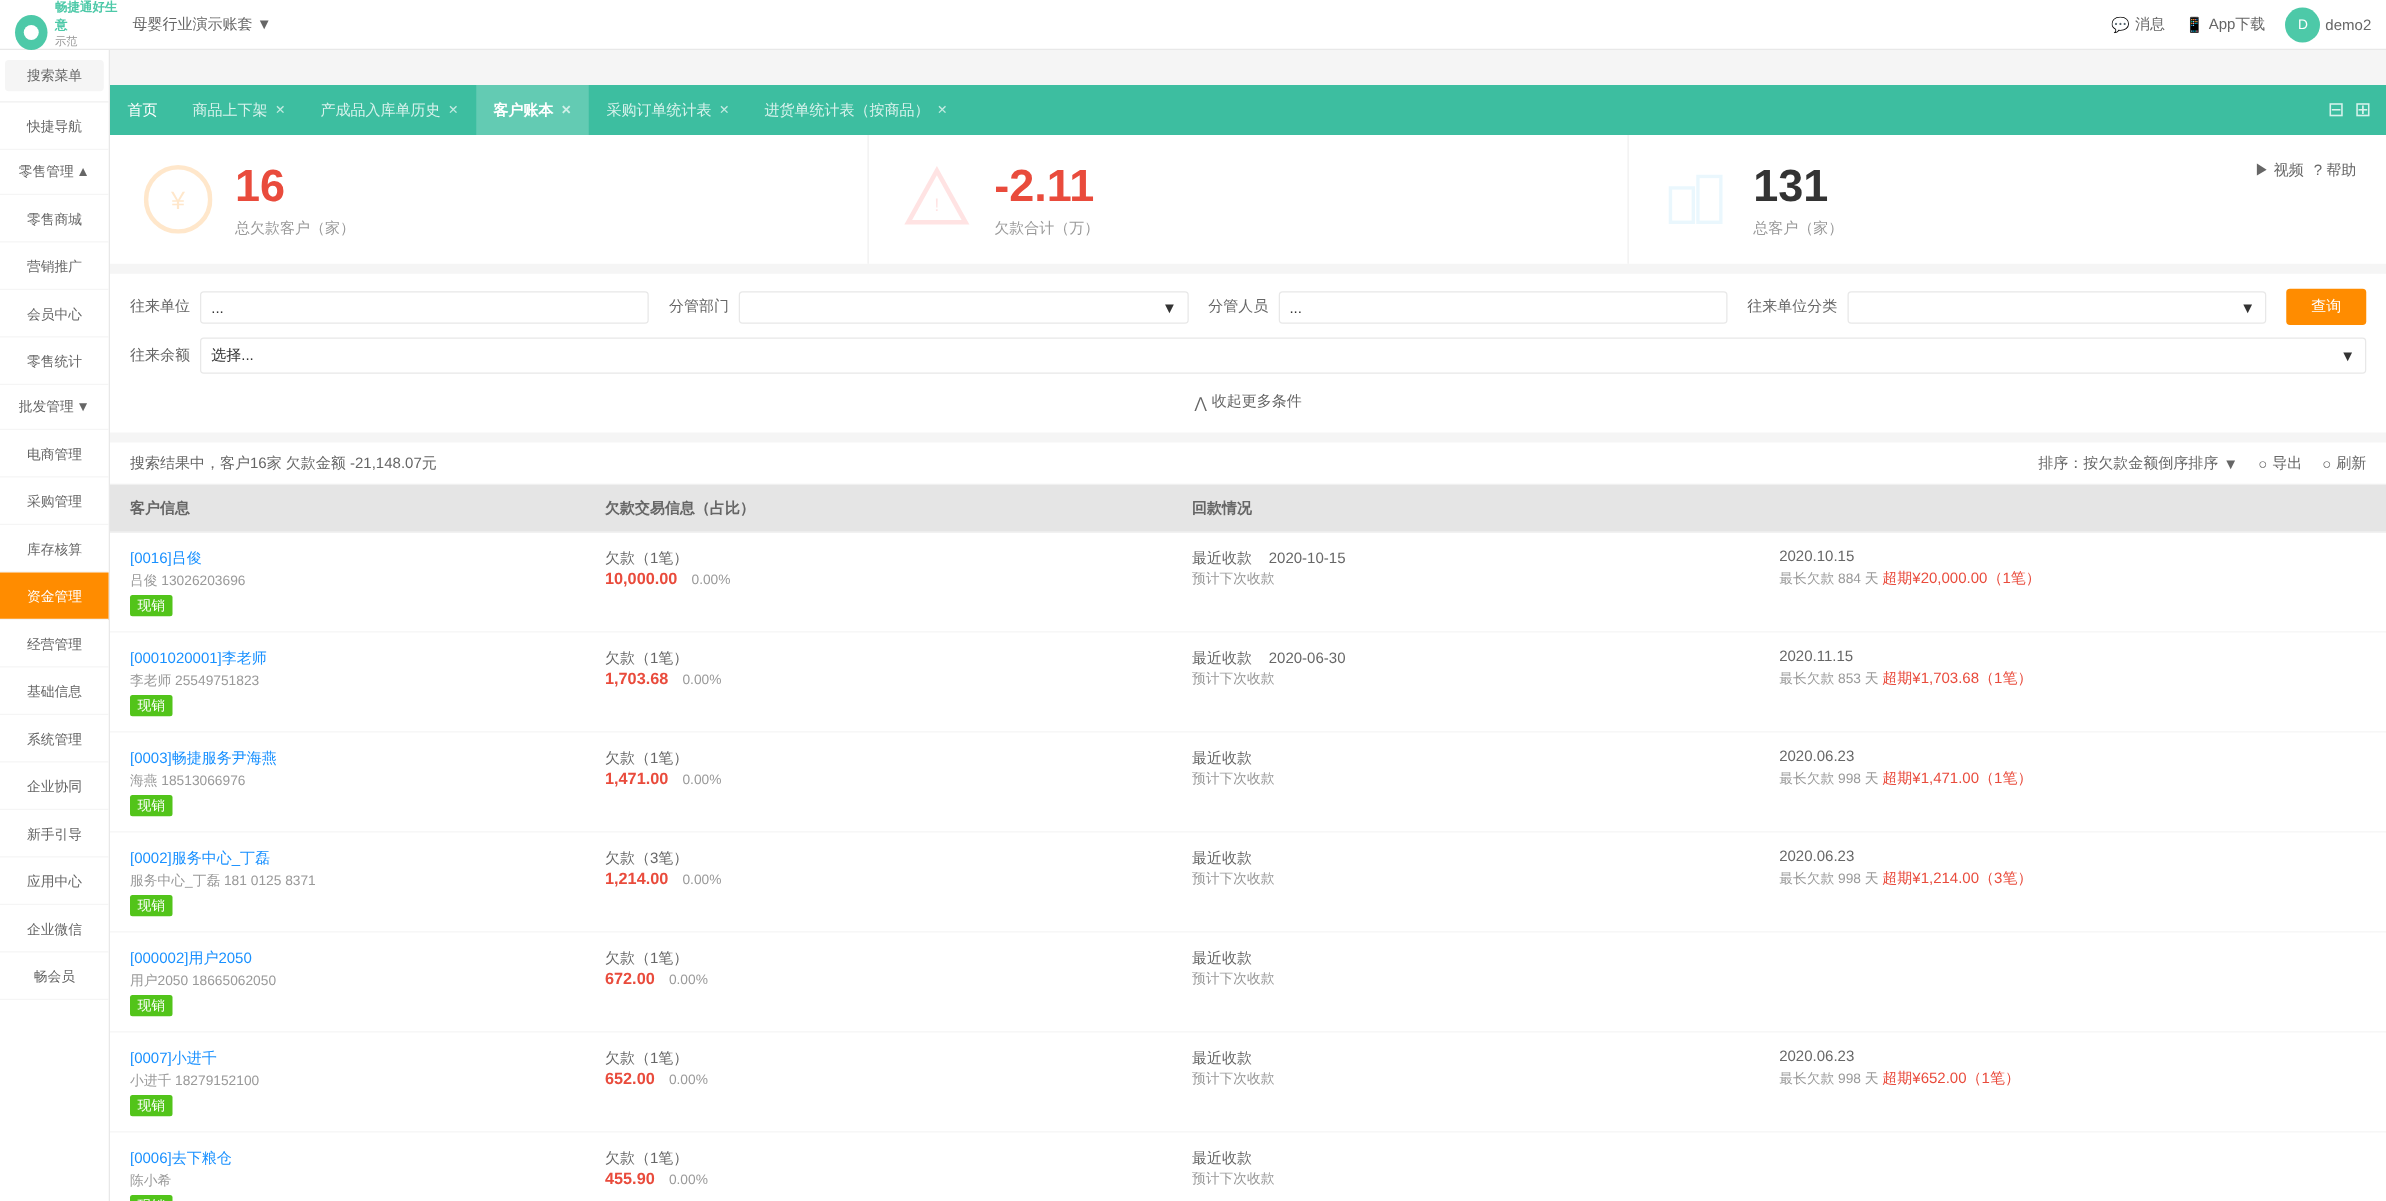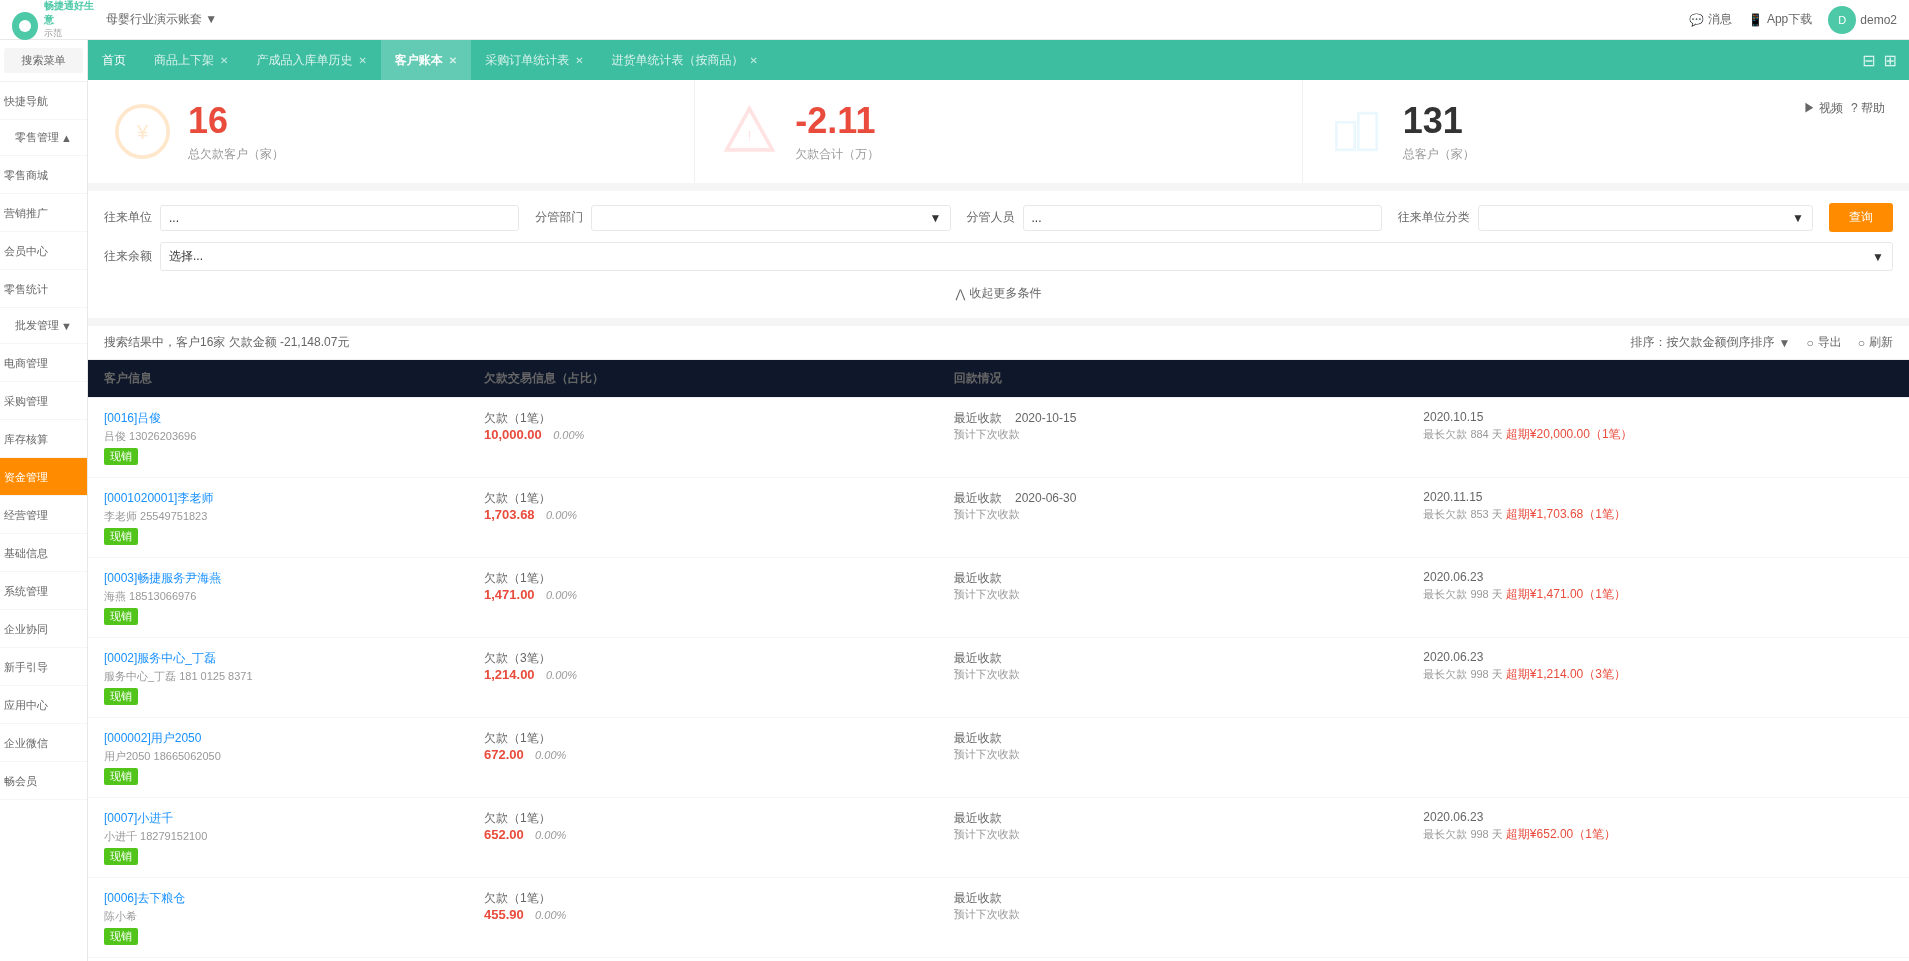--- a/index.html
+++ b/index.html
@@ -14,30 +14,30 @@
     .top-right { margin-left: auto; display: flex; align-items: center; gap: 16px; color: #666; font-size: 12px; }
     .top-right-item { display: flex; align-items: center; gap: 4px; cursor: pointer; }
     .avatar { width: 28px; height: 28px; border-radius: 50%; background: #4dc9a8; display: flex; align-items: center; justify-content: center; color: #fff; font-size: 11px; }
 
     .main-layout { display: flex; flex: 1; overflow: hidden; }
 
     
     .sidebar { width: 88px; background: #fff; border-right: 1px solid #e8e8e8; display: flex; flex-direction: column; overflow-y: auto; flex-shrink: 0; }
     .sidebar-search { padding: 8px 4px; border-bottom: 1px solid #f0f0f0; }
     .sidebar-search-btn { width: 100%; background: #f5f5f5; border: none; border-radius: 3px; padding: 5px; font-size: 11px; color: #666; cursor: pointer; text-align: center; }
-    .sidebar-item { padding: 10px 4px; text-align: left; cursor: pointer; color: #666; font-size: 11px; border-bottom: 1px solid #f5f5f5; }
+    .sidebar-item { padding: 10px 4px; text-align: center; cursor: pointer; color: #666; font-size: 11px; border-bottom: 1px solid #f5f5f5; }
     .sidebar-item.active { background: #ff8c00; color: #fff; }
     .sidebar-item-label { margin-top: 2px; }
     .sidebar-group-header { display: flex; align-items: center; justify-content: center; gap: 2px; padding: 10px 4px; cursor: pointer; color: #666; font-size: 11px; border-bottom: 1px solid #f5f5f5; }
 
     
     .content-area { flex: 1; display: flex; flex-direction: column; overflow: hidden; }
 
     
-    .tab-bar { display: flex; align-items: center; background: #3dbea0; height: 40px; flex-shrink: 0; }
+    .tab-bar { display: flex; align-items: center; background: #3dbea0; height: 40px; flex-shrink: 0; margin-top: 28px; }
     .tab-item { display: flex; align-items: center; padding: 0 14px; height: 40px; color: rgba(255,255,255,0.8); font-size: 12px; cursor: pointer; gap: 4px; white-space: nowrap; }
     .tab-item.active { background: rgba(255,255,255,0.2); color: #fff; font-weight: bold; }
     .tab-close { font-size: 10px; color: rgba(255,255,255,0.7); margin-left: 2px; }
     .tab-home { padding: 0 14px; color: #fff; font-size: 12px; cursor: pointer; height: 40px; display: flex; align-items: center; }
     .tab-bar-right { margin-left: auto; display: flex; align-items: center; gap: 8px; padding-right: 12px; color: rgba(255,255,255,0.8); font-size: 16px; }
 
     
     .page-content { flex: 1; overflow-y: auto; background: #f5f5f5; }
 
     
@@ -64,29 +64,29 @@
     .collapse-btn { display: flex; align-items: center; justify-content: center; gap: 4px; color: #666; font-size: 12px; cursor: pointer; padding: 4px 0; }
 
     
     .result-bar { background: #fff; padding: 8px 16px; display: flex; align-items: center; justify-content: space-between; border-bottom: 1px solid #f0f0f0; font-size: 12px; color: #666; margin-bottom: 0; }
     .result-bar-right { display: flex; align-items: center; gap: 16px; }
     .sort-selector { display: flex; align-items: center; gap: 4px; cursor: pointer; }
     .action-btn { display: flex; align-items: center; gap: 4px; cursor: pointer; color: #666; }
 
     
     .data-table { background: #fff; }
-    .table-header { display: grid; grid-template-columns: 380px 1fr 1fr 1fr; padding: 10px 16px; background: #0f172a; border-bottom: 1px solid #f0f0f0; font-weight: bold; color: #666; font-size: 12px; }
+    .table-header { display: grid; grid-template-columns: 380px 1fr 1fr 1fr; padding: 10px 16px; background: #e5e5e5; border-bottom: 1px solid #f0f0f0; font-weight: bold; color: #666; font-size: 12px; }
     .table-row { display: grid; grid-template-columns: 380px 1fr 1fr 1fr; padding: 12px 16px; border-bottom: 1px solid #f5f5f5; align-items: start; }
     .customer-name { color: #1890ff; font-size: 12px; cursor: pointer; }
     .customer-info { color: #999; font-size: 11px; margin-top: 2px; }
     .tag { display: inline-block; padding: 1px 6px; border-radius: 2px; font-size: 11px; margin-top: 4px; }
     .tag-green { background: #52c41a; color: #fff; }
     .debt-count { color: #666; font-size: 12px; }
     .debt-amount { color: #e94b3c; font-size: 13px; font-weight: bold; margin-top: 2px; }
-    .debt-percent { color: #999; font-size: 11px; margin-left: 8px; font-style: italic; }
+    .debt-percent { color: #999; font-size: 11px; margin-left: 8px; }
     .collect-info { color: #666; font-size: 12px; }
     .collect-date { color: #999; font-size: 11px; }
     .overdue-info { color: #666; font-size: 12px; }
     .overdue-link { color: #e94b3c; font-size: 12px; cursor: pointer; }
     .overdue-days { color: #999; font-size: 11px; margin-top: 2px; }
 
     
     ::-webkit-scrollbar { width: 6px; height: 6px; }
     ::-webkit-scrollbar-track { background: #f1f1f1; }
     ::-webkit-scrollbar-thumb { background: #ccc; border-radius: 3px; }

